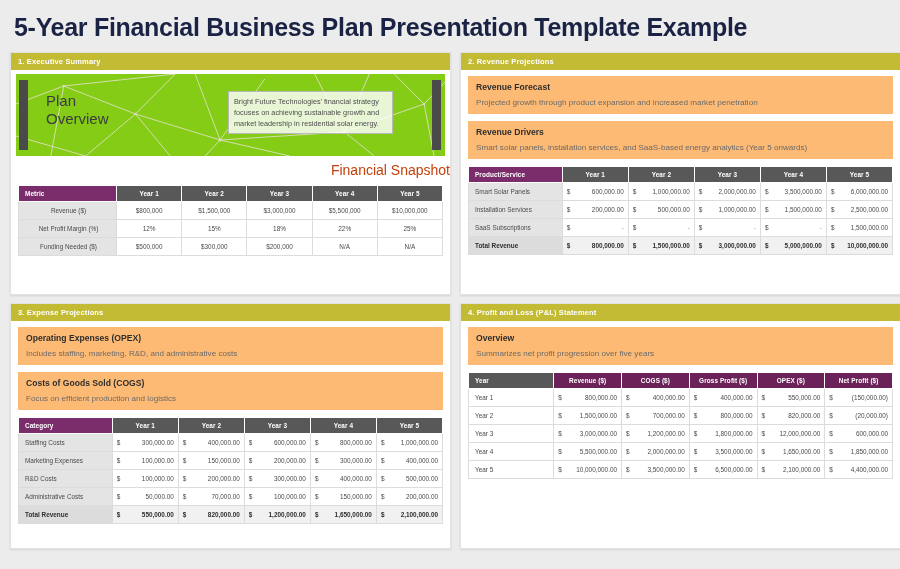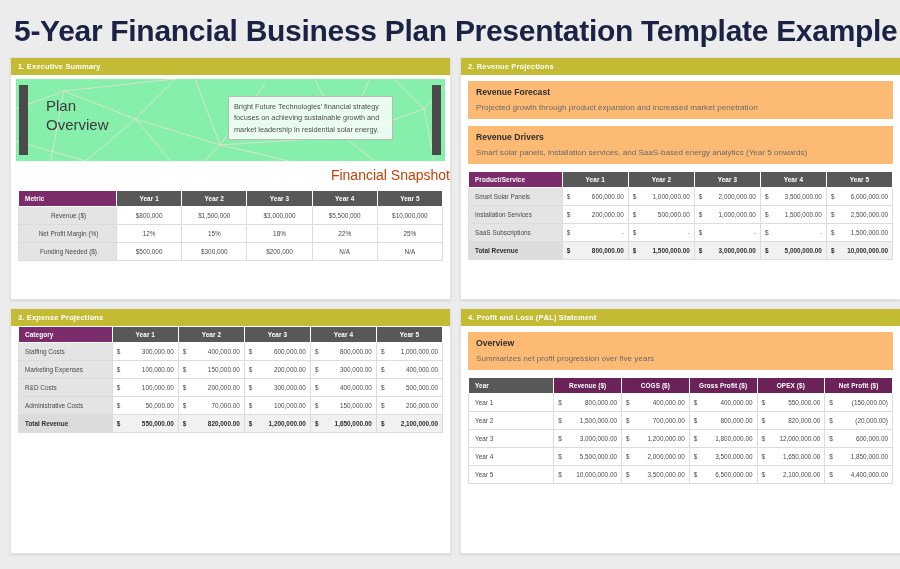--- a/index.html
+++ b/index.html
@@ -7,21 +7,21 @@
     padding: 0;
   }
   body {
     width: 900px;
     height: 569px;
     background: #ececec;
     font-family: "Liberation Sans", sans-serif;
     overflow: hidden;
   }
   .page-title {
-    font-size: 30px;
+    font-size: 25px;
     font-weight: bold;
     color: #1b2344;
     letter-spacing: -0.3px;
     padding: 14px 0 0 14px;
     line-height: 1.1;
     white-space: nowrap;
   }
   .grid {
     display: grid;
     grid-template-columns: 441px 441px;
@@ -51,21 +51,21 @@
     display: flex;
     flex-direction: column;
     overflow: hidden;
   }
 
   
   .hero {
     position: relative;
     height: 82px;
     margin: 4px 5px 0 5px;
-    background: #86efac;
+    background: #84cc16;
     overflow: hidden;
   }
   .hero-net {
     position: absolute;
     inset: 0;
     width: 100%;
     height: 100%;
   }
   .hero-bar {
     position: absolute;
@@ -429,20 +429,30 @@
             </tr>
           </tbody>
         </table>
       </div>
     </div>
   </div>
 
   <div class="panel">
     <div class="panel-header">3. Expense Projections</div>
     <div class="panel-body">
+      <div class="callouts">
+        <div class="callout">
+          <div class="callout-title">Operating Expenses (OPEX)</div>
+          <div class="callout-text">Includes staffing, marketing, R&amp;D, and administrative costs</div>
+        </div>
+        <div class="callout">
+          <div class="callout-title">Costs of Goods Sold (COGS)</div>
+          <div class="callout-text">Focus on efficient production and logistics</div>
+        </div>
+      </div>
       <div class="tbl-wrap">
         <table>
           <thead>
             <tr>
               <th class="key-col" style="width:20%">Category</th>
               <th>Year 1</th>
               <th>Year 2</th>
               <th>Year 3</th>
               <th>Year 4</th>
               <th>Year 5</th>

